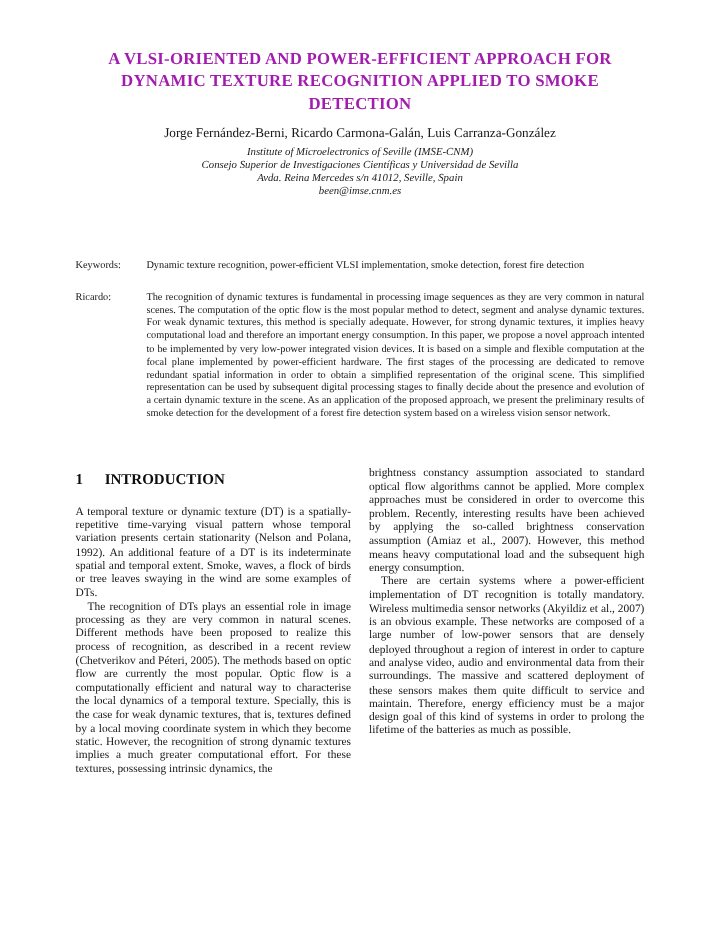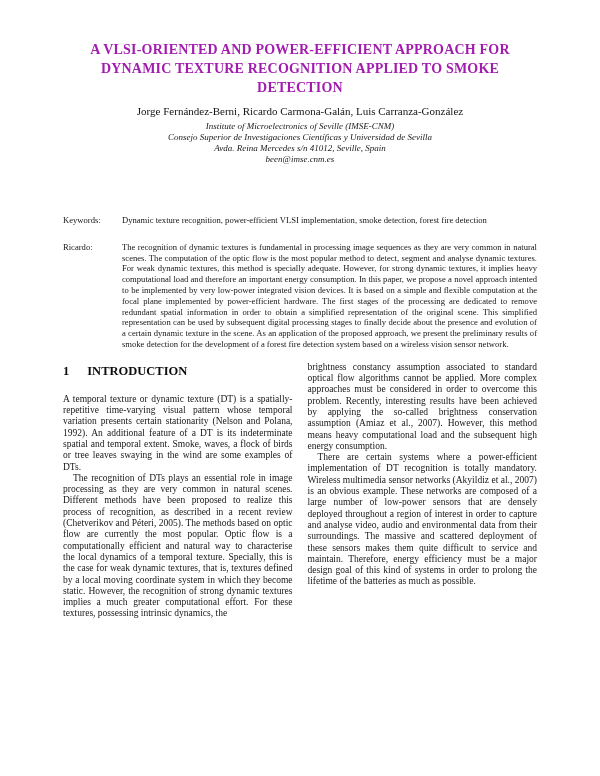--- a/index.html
+++ b/index.html
@@ -66,21 +66,21 @@
     flex: 0 0 59px;
     text-align: left;
   }
   .meta-content {
     flex: 1 1 auto;
     text-align: justify;
   }
   
   .body-columns {
     display: flex;
-    margin: 12px 63px 0 63px;
+    margin: 40px 63px 0 63px;
     gap: 15px;
   }
   .col {
     flex: 1 1 0;
     min-width: 0;
   }
   .section-heading {
     font-weight: bold;
     font-size: 12.5px;
     line-height: 14px;

